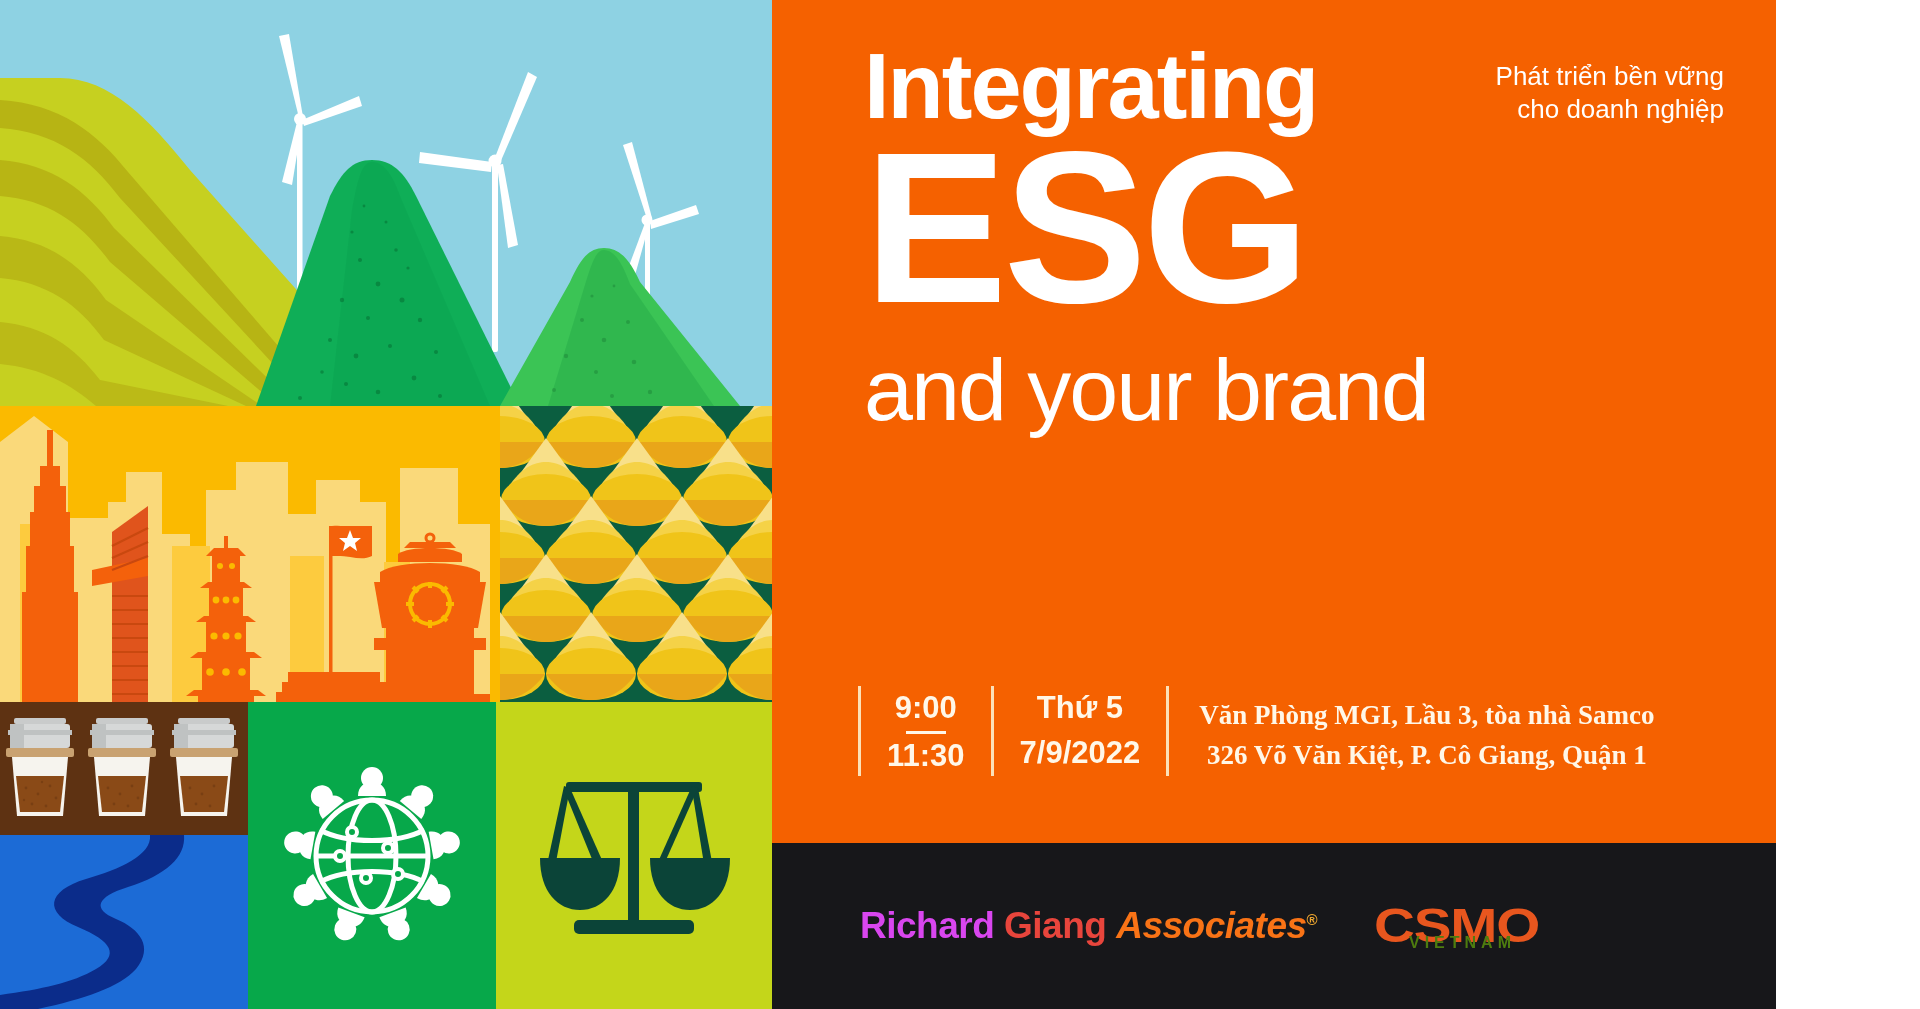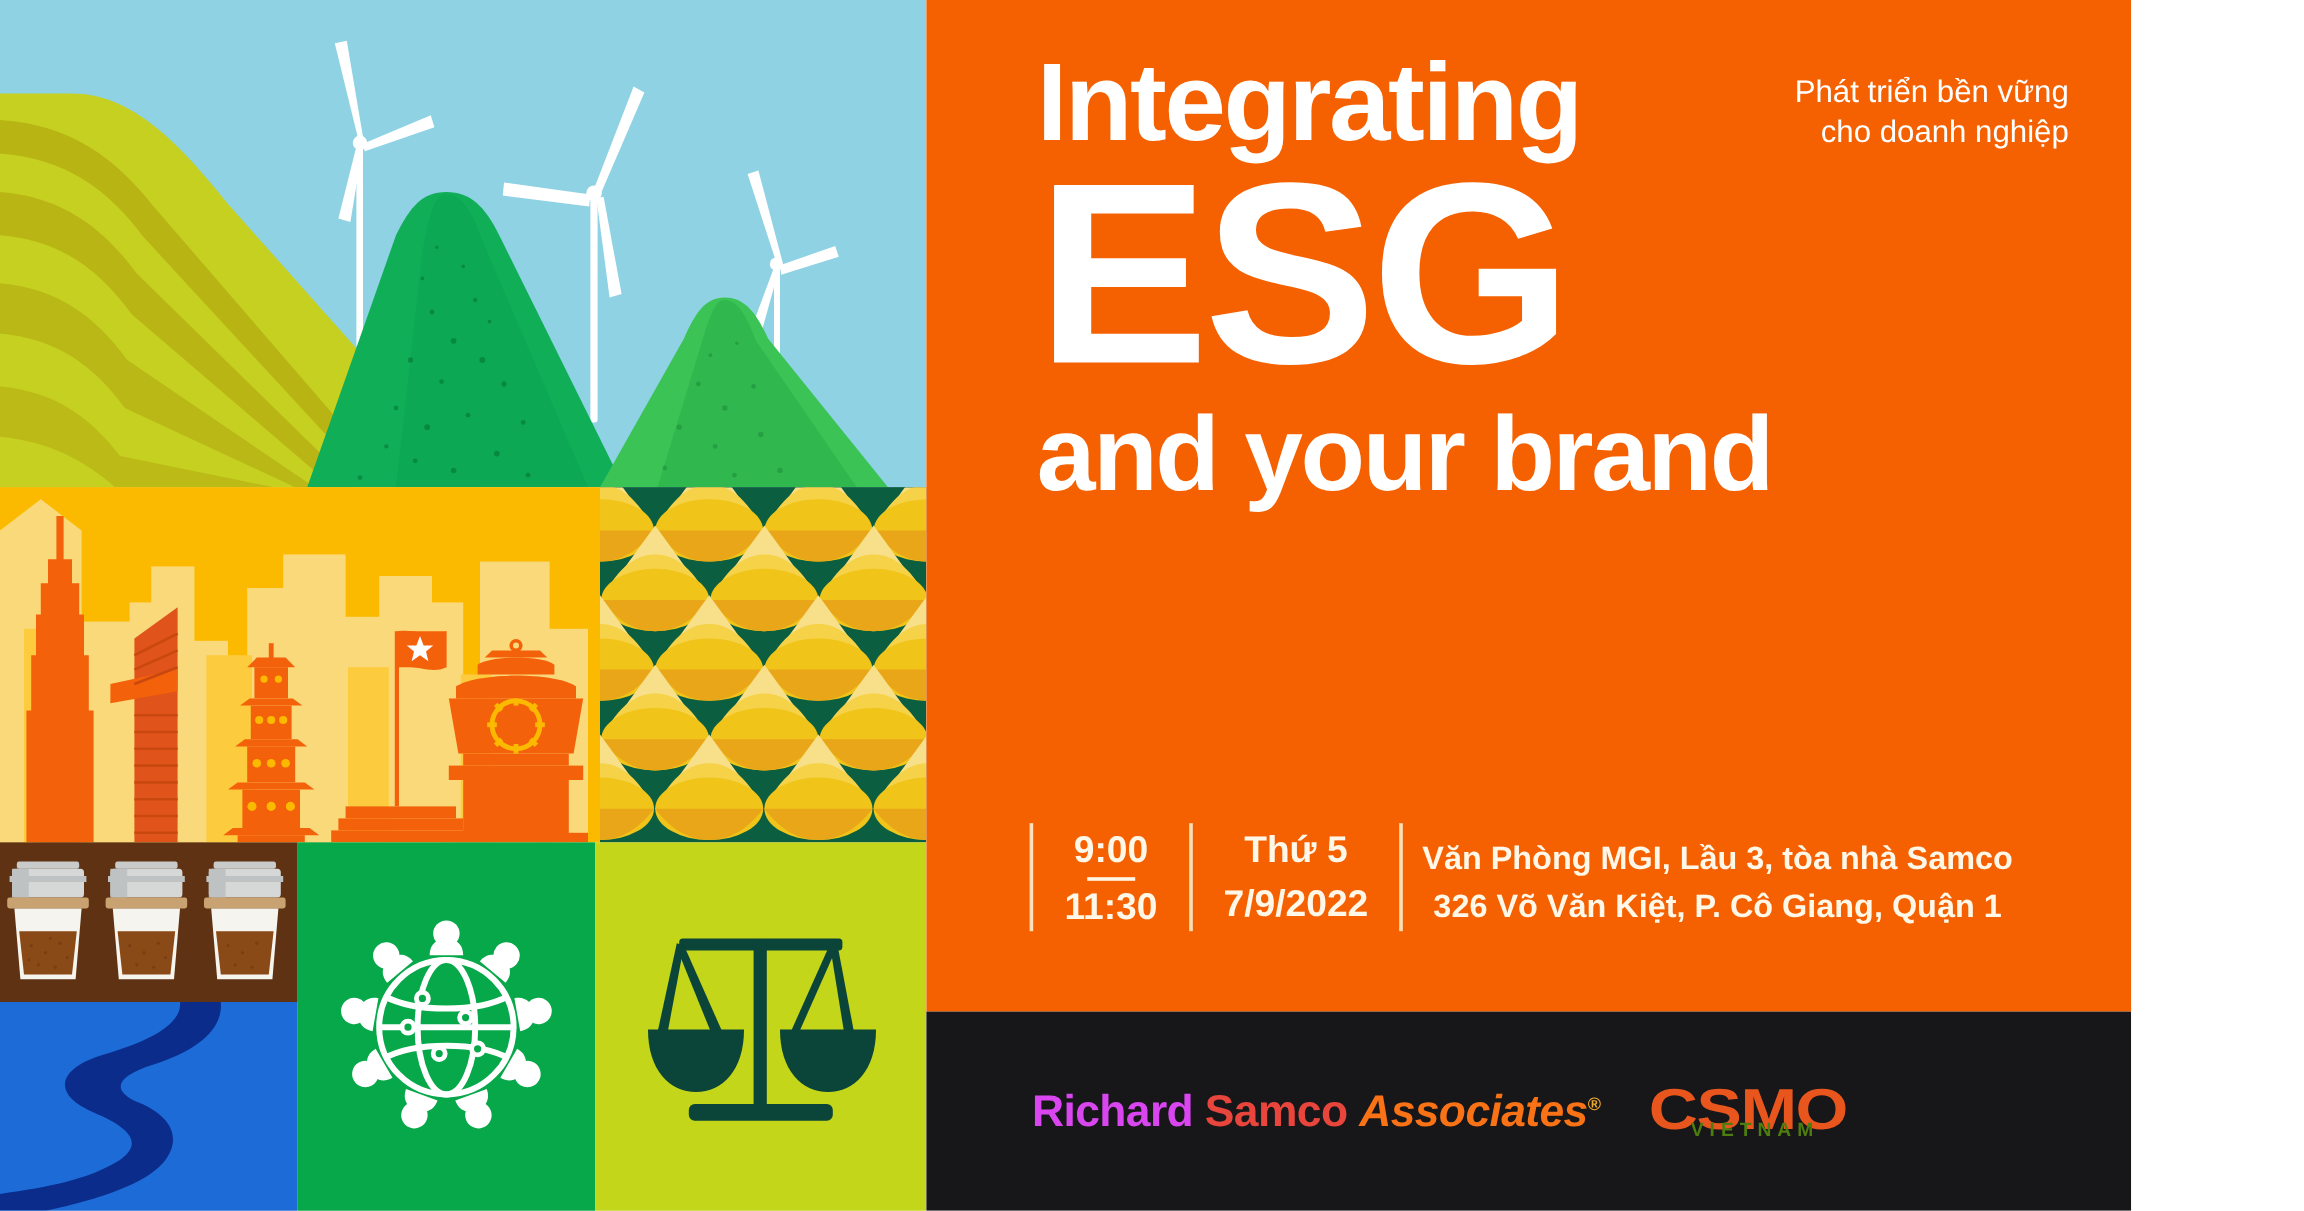--- a/index.html
+++ b/index.html
@@ -25,33 +25,33 @@
   
   #main { position:absolute; left:772px; top:0; right:0; height:843px; background:#F56100; }
   #footer { position:absolute; left:772px; top:843px; right:0; bottom:0; background:#17171A; }
 
   
   #headline { position:absolute; left:92px; top:38px; }
   .h-line1 { font-size:92px; font-weight:bold; color:#FFFFFF; letter-spacing:-2px; line-height:1.05;
              font-family:"Liberation Sans", sans-serif; }
   .h-esg   { font-size:215px; font-weight:bold; color:#FFFFFF; letter-spacing:-4px; line-height:0.92;
              margin-top:-6px; font-family:"Liberation Sans", sans-serif; }
-  .h-line3 { font-size:88px; font-weight:bold; color:#FFFFFF; letter-spacing:-2px; line-height:1.05;
-             margin-top:6px; font-family:"Liberation Sans", sans-serif; }
+  .h-line3 { font-size:88px; font-weight:normal; color:#FFFFFF; letter-spacing:-2px; line-height:1.05;
+             margin-top:18px; font-family:"Liberation Sans", sans-serif; }
 
   
   #tagline { position:absolute; right:52px; top:60px; text-align:right; color:#FFFFFF;
              font-size:26px; line-height:1.28; font-weight:400;margin-left:28px; }
 
   
   #details { position:absolute; left:86px; top:686px; display:flex; align-items:flex-end; color:#FFF7E8; }
   .rule { width:3px; background:#FCE1B8; align-self:stretch; flex:0 0 auto; }
   .dcol { padding:0 26px; display:flex; flex-direction:column; justify-content:center;
           text-align:center; font-weight:bold; }
-  .dcol.addr { text-align:center; padding:0 16px; }
+  .dcol.addr { text-align:center; padding:0 30px;font-family:Liberation Serif, serif; }
   .d-time { font-size:31px; line-height:1.25; }
   .d-sep  { width:40px; height:3px; background:#FFF7E8; margin:3px auto; }
   .d-date { font-size:31px; line-height:1.45; }
   .d-addr { font-size:27px; line-height:1.5; white-space:nowrap; }
 
   
   #rma { position:absolute; left:88px; top:50%; transform:translateY(-50%);
          font-size:37px; font-weight:bold; letter-spacing:-0.5px; white-space:nowrap; }
   #rma .w1 { color:#d946ef; }
   #rma .w2 { color:#E8453C; }
@@ -504,21 +504,21 @@
       <div class="dcol addr">
         <div class="d-addr">Văn Phòng MGI, Lầu 3, tòa nhà Samco</div>
         <div class="d-addr">326 Võ Văn Kiệt, P. Cô Giang, Quận 1</div>
       </div>
     </div>
   </div>
 
   <div id="footer">
 
     <div id="rma">
-      <span class="w1">Richard</span><span> </span><span class="w2">Samco</span><span> </span><span class="w3">Associates</span><span class="reg">®</span>
+      <span class="w1">Richard</span><span> </span><span class="w2">Giang</span><span> </span><span class="w3">Associates</span><span class="reg">®</span>
     </div>
 
     <div id="csmo">
       <div class="csmo-word">CSMO</div>
       <div class="csmo-sub">VIETNAM</div>
     </div>
   </div>
 
 </div>
 

